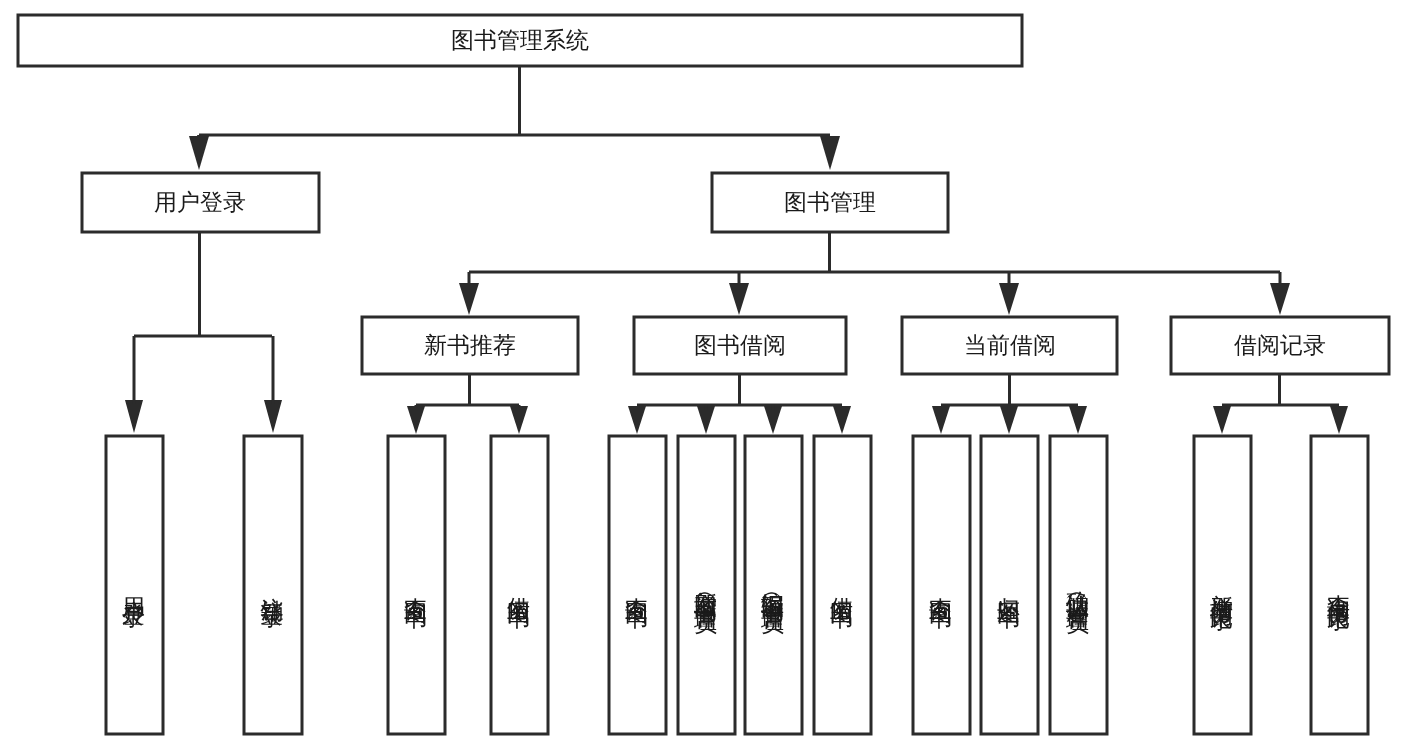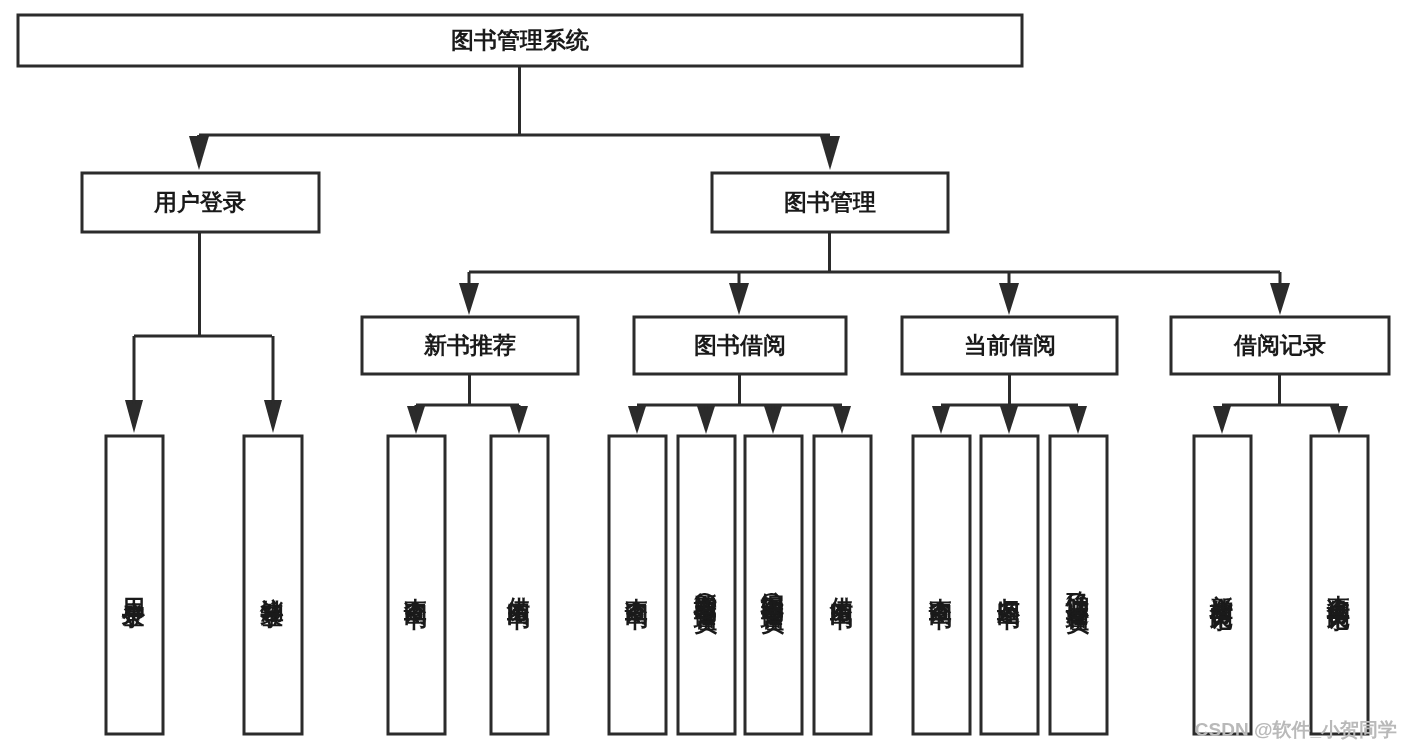--- a/index.html
+++ b/index.html
@@ -11,21 +11,20 @@
     width: 1405px;
     height: 747px;
     font-family: "Liberation Sans", "DejaVu Sans", sans-serif;
     overflow: hidden;
   }
   #diagram-root {
     position: relative;
     width: 1405px;
     height: 747px;
     background: #ffffff;
-    font-weight: bold;
   }
   svg#flow-svg {
     position: absolute;
     left: 0;
     top: 0;
     width: 1405px;
     height: 747px;
     display: block;
   }
   .node-box {
@@ -204,14 +203,13 @@
   <div class="node-label-v" style="left: 745px; top: 442px; width: 57px; height: 288px; align-items: center;">编辑图书（管理员）</div>
   <div class="node-label-v" style="left: 814px; top: 444px; width: 57px; height: 282px; align-items: center;">借阅图书</div>
 
   <div class="node-label-v" style="left: 913px; top: 444px; width: 57px; height: 282px; align-items: center;">查询图书</div>
   <div class="node-label-v" style="left: 981px; top: 444px; width: 57px; height: 282px; align-items: center;">归还图书</div>
   <div class="node-label-v" style="left: 1050px; top: 442px; width: 57px; height: 288px; align-items: center;">确认归还（管理员）</div>
 
   <div class="node-label-v" style="left: 1194px; top: 444px; width: 57px; height: 282px; align-items: center;">新增借阅记录</div>
   <div class="node-label-v" style="left: 1311px; top: 444px; width: 57px; height: 282px; align-items: center;">查询借阅记录</div>
 
-  <div class="watermark">CSDN @软件_小贺同学</div>
 </div>
 
 </body></html>

